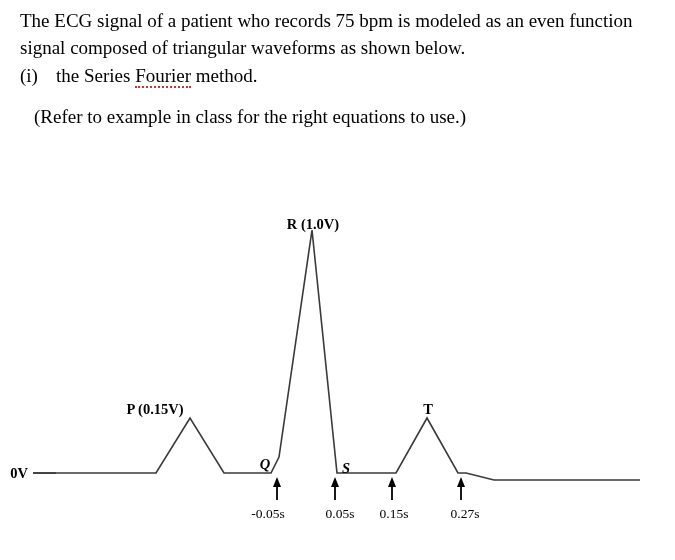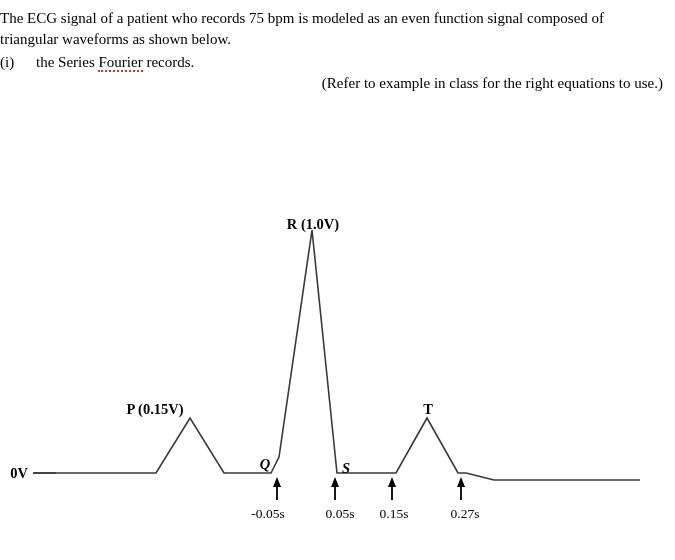--- a/index.html
+++ b/index.html
@@ -10,22 +10,22 @@
     width: 675px;
     height: 560px;
     background: #ffffff;
     font-family: "Liberation Serif", serif;
     color: #000000;
     overflow: hidden;
     position: relative;
   }
 
   .question-block {
-    padding: 8px 12px 0 0;
-    font-size: 15px;
+    padding: 8px 12px 0 20px;
+    font-size: 19px;
     line-height: 1.42;
   }
 
   .intro {
     margin: 0 0 1px 0;
   }
 
   .item-row {
     display: flex;
     align-items: flex-start;
@@ -40,23 +40,22 @@
   .item-text .cont {
     display: block;
   }
 
   .spell-underline {
     border-bottom: 2px dotted #c0392b;
     padding-bottom: 0px;
   }
 
   .note {
-    margin-top: 0;
+    margin-top: 14px;
     padding-left: 14px;
-    text-align: right;
   }
 
   .figure {
     position: absolute;
     left: 0;
     top: 190px;
     width: 675px;
     height: 370px;
   }
   .figure svg {
@@ -84,21 +83,21 @@
 
 <div class="question-block">
   <p class="intro">
     <span>The ECG signal of a patient who records 75 bpm is modeled as an even function signal</span>
     <span>composed of triangular waveforms as shown below.</span>
   </p>
 
   <div class="item-row">
     <span class="item-label">(i)</span>
     <span class="item-text">
-      <span class="cont"><span>the Series </span><span class="spell-underline">Fourier</span><span> records.</span></span>
+      <span class="cont"><span>the Series </span><span class="spell-underline">Fourier</span><span> method.</span></span>
     </span>
   </div>
 
 
   <div class="note">(Refer to example in class for the right equations to use.)</div>
 </div>
 
 <div class="figure">
   <svg width="675" height="370" viewBox="0 0 675 370" xmlns="http://www.w3.org/2000/svg">
 

